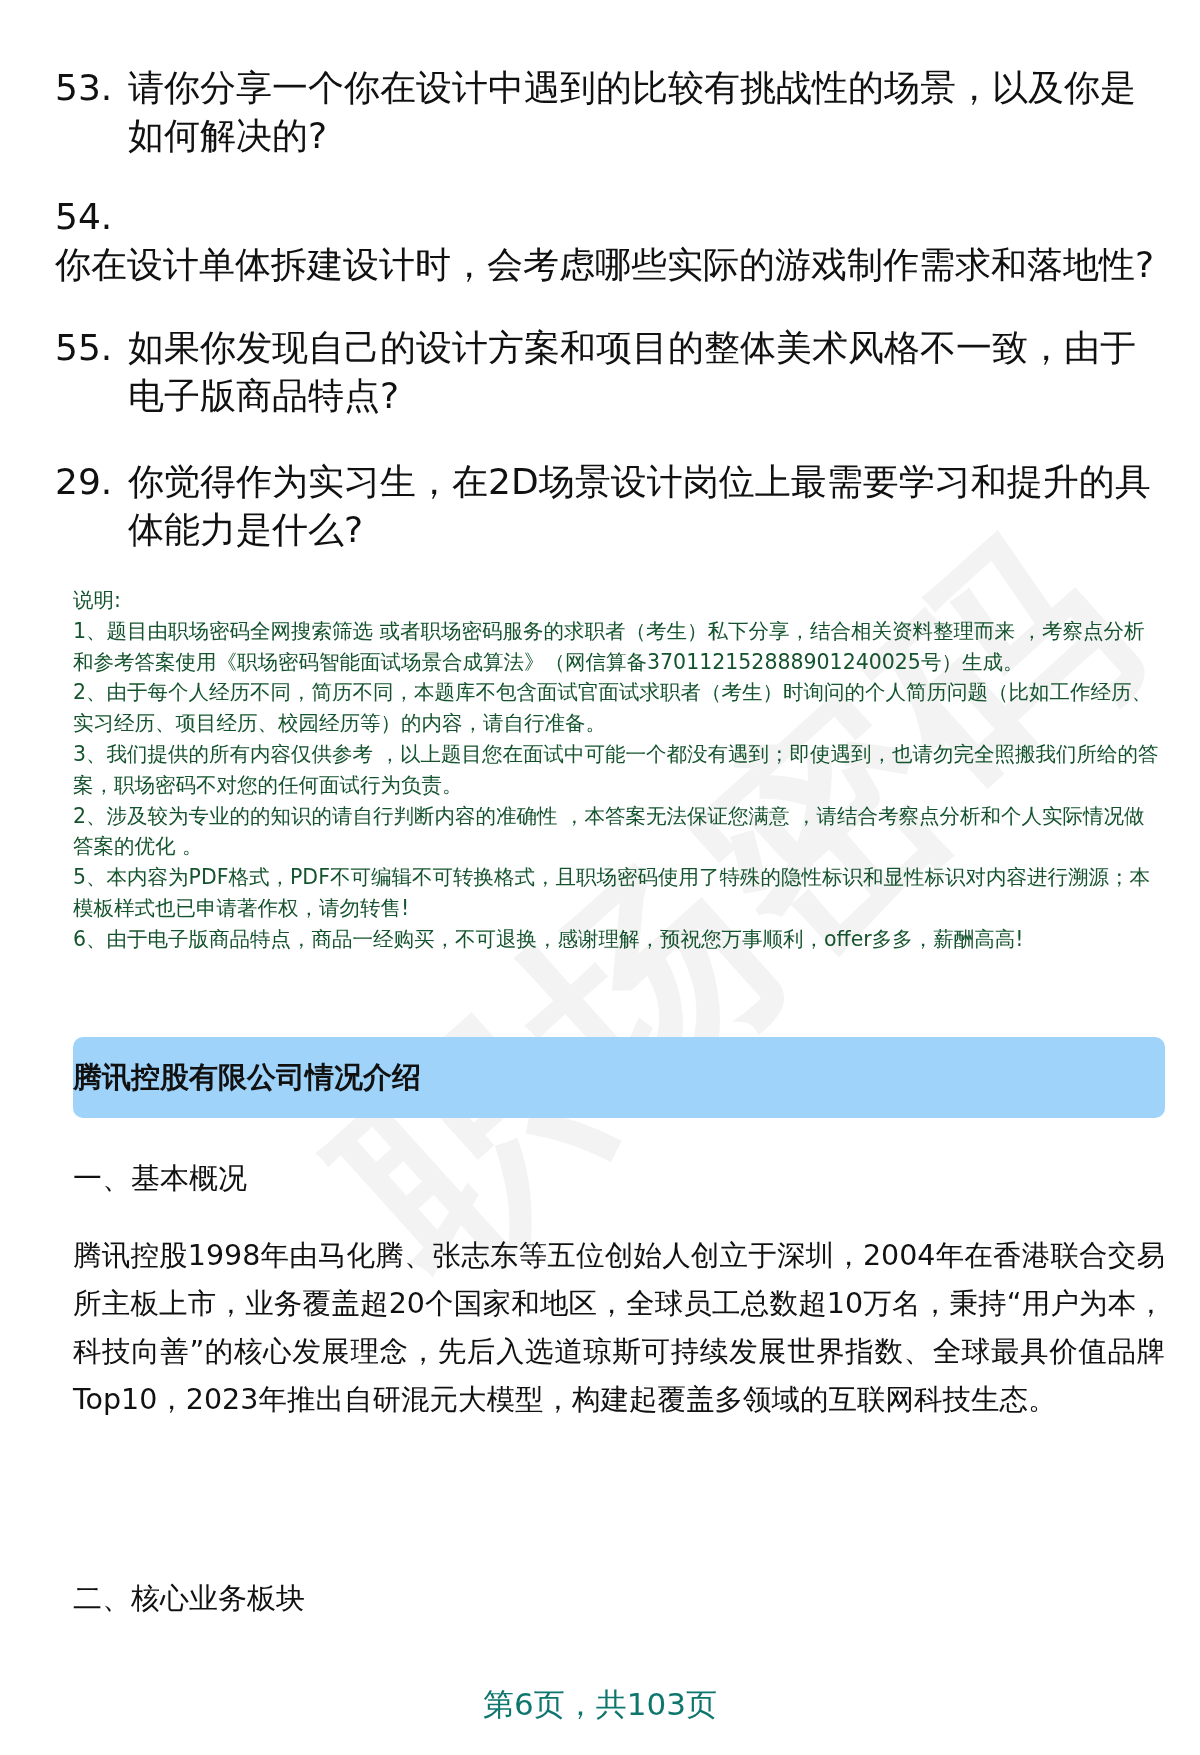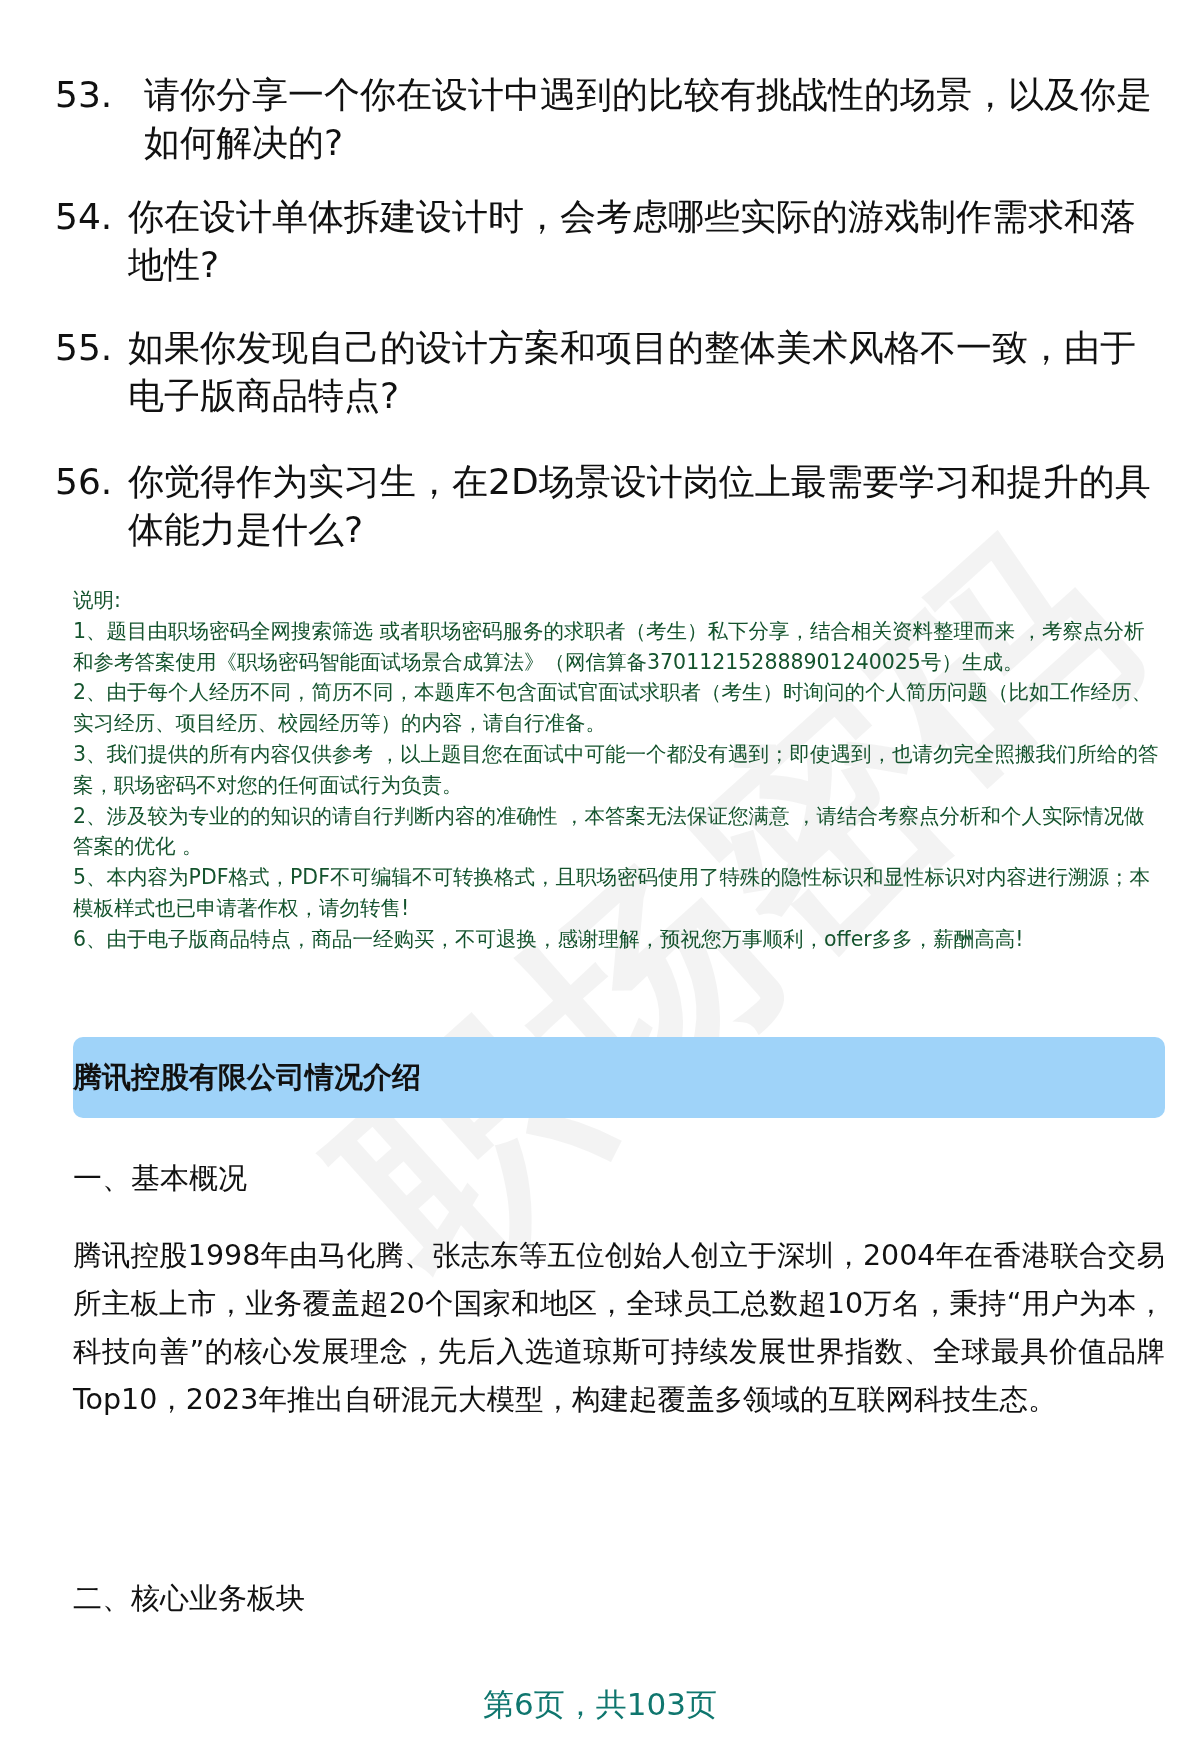--- a/index.html
+++ b/index.html
@@ -49,37 +49,37 @@
 </style>
 </head>
 <body>
 
 <div class="watermark">
   <span>职场密码</span>
 </div>
 
 <div class="content">
 
-  <div class="question" style="top:71px;gap:16px;">
+  <div class="question" style="top:64px;">
     <span class="num">53.</span>
     <span class="text">请你分享一个你在设计中遇到的比较有挑战性的场景，以及你是如何解决的?</span>
   </div>
 
-  <div class="question" style="top:193px;">
+  <div class="question" style="top:193px;flex-direction:column;">
     <span class="num">54.</span>
     <span class="text">你在设计单体拆建设计时，会考虑哪些实际的游戏制作需求和落地性?</span>
   </div>
 
   <div class="question" style="top:324px;">
     <span class="num">55.</span>
     <span class="text">如果你发现自己的设计方案和项目的整体美术风格不一致，由于电子版商品特点?</span>
   </div>
 
   <div class="question" style="top:458px;">
-    <span class="num">56.</span>
+    <span class="num">29.</span>
     <span class="text">你觉得作为实习生，在2D场景设计岗位上最需要学习和提升的具体能力是什么?</span>
   </div>
 
   <div class="notes">
     <div>说明:</div>
     <div>1、题目由职场密码全网搜索筛选 或者职场密码服务的求职者（考生）私下分享，结合相关资料整理而来 ，考察点分析和参考答案使用《职场密码智能面试场景合成算法》（网信算备370112152888901240025号）生成。</div>
     <div>2、由于每个人经历不同，简历不同，本题库不包含面试官面试求职者（考生）时询问的个人简历问题（比如工作经历、实习经历、项目经历、校园经历等）的内容，请自行准备。</div>
     <div>3、我们提供的所有内容仅供参考 ，以上题目您在面试中可能一个都没有遇到；即使遇到，也请勿完全照搬我们所给的答案，职场密码不对您的任何面试行为负责。</div>
     <div>2、涉及较为专业的的知识的请自行判断内容的准确性 ，本答案无法保证您满意 ，请结合考察点分析和个人实际情况做答案的优化 。</div>
     <div>5、本内容为PDF格式，PDF不可编辑不可转换格式，且职场密码使用了特殊的隐性标识和显性标识对内容进行溯源；本模板样式也已申请著作权，请勿转售!</div>

